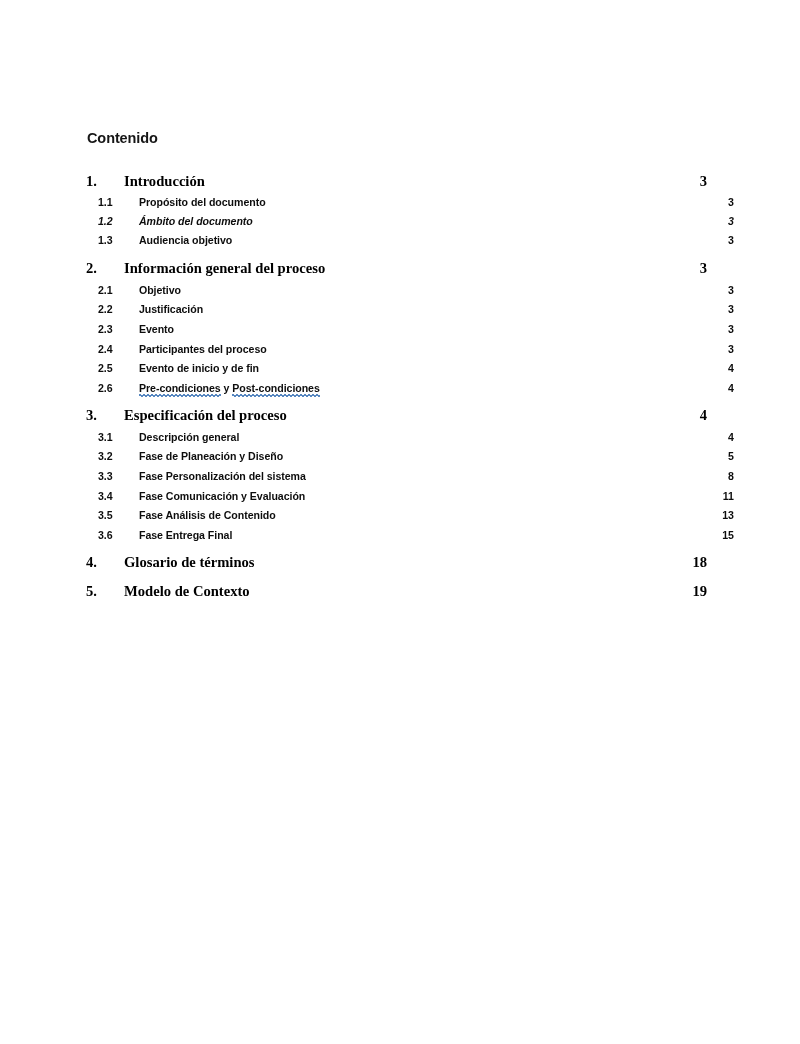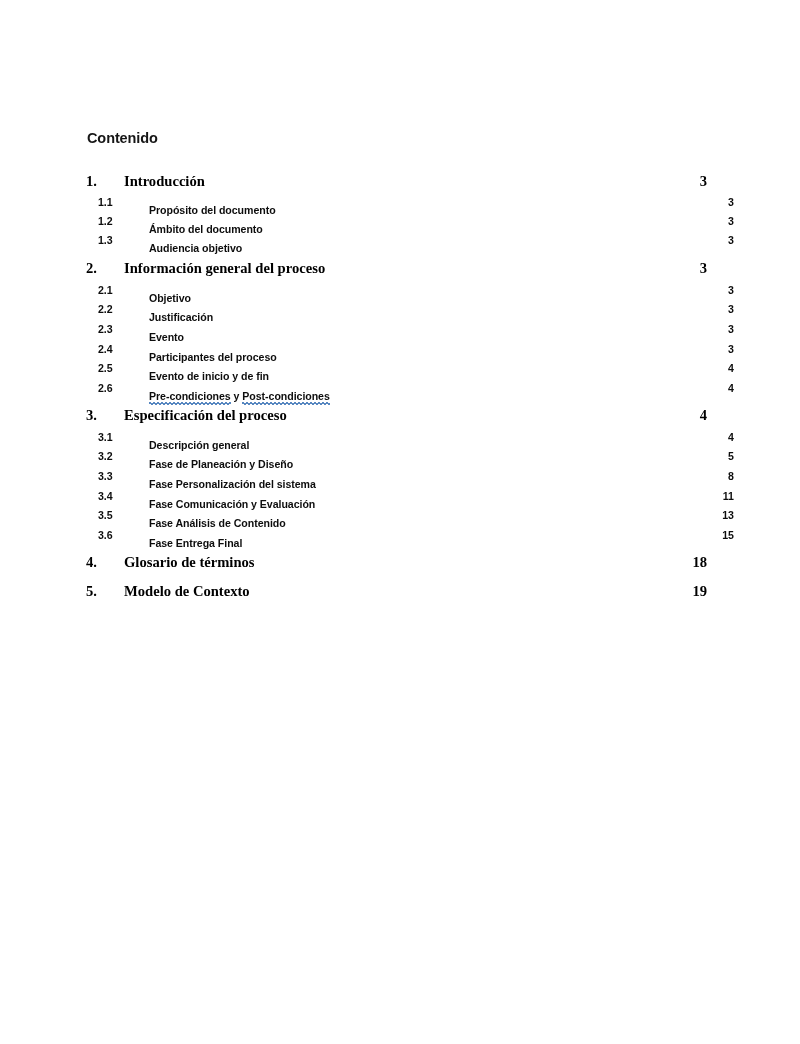--- a/index.html
+++ b/index.html
@@ -92,23 +92,22 @@
     line-height: 1;
     letter-spacing: -0.05px;
   }
   .lvl2 .num {
     position: absolute;
     left: 98px;
     top: 1px;
   }
   .lvl2 .title {
     position: absolute;
-    left: 149px;
+    left: 139px;
     top: 1px;
-    margin-top: 8px;
   }
   .lvl2 .pageno {
     position: absolute;
     left: 666px;
     width: 68px;
     text-align: right;
     top: 1px;
     font-family: "Liberation Sans", "DejaVu Sans", sans-serif;
     font-size: 10.6px;
     font-weight: bold;
@@ -177,21 +176,21 @@
       <div class="toc-row lvl1" style="top: 174px;">
         <span class="num">1.</span>
         <span class="title">Introducción</span>
         <span class="pageno">3</span>
       </div>
       <div class="toc-row lvl2" style="top: 196px;">
         <span class="num">1.1</span>
         <span class="title">Propósito del documento</span>
         <span class="pageno">3</span>
       </div>
-      <div class="toc-row lvl2" style="top: 215px;">
+      <div class="toc-row lvl2" style="top: 215px; font-style: italic;">
         <span class="num">1.2</span>
         <span class="title">Ámbito del documento</span>
         <span class="pageno">3</span>
       </div>
       <div class="toc-row lvl2" style="top: 234px;">
         <span class="num">1.3</span>
         <span class="title">Audiencia objetivo</span>
         <span class="pageno">3</span>
       </div>
       <div class="toc-row lvl1" style="top: 261px;">

